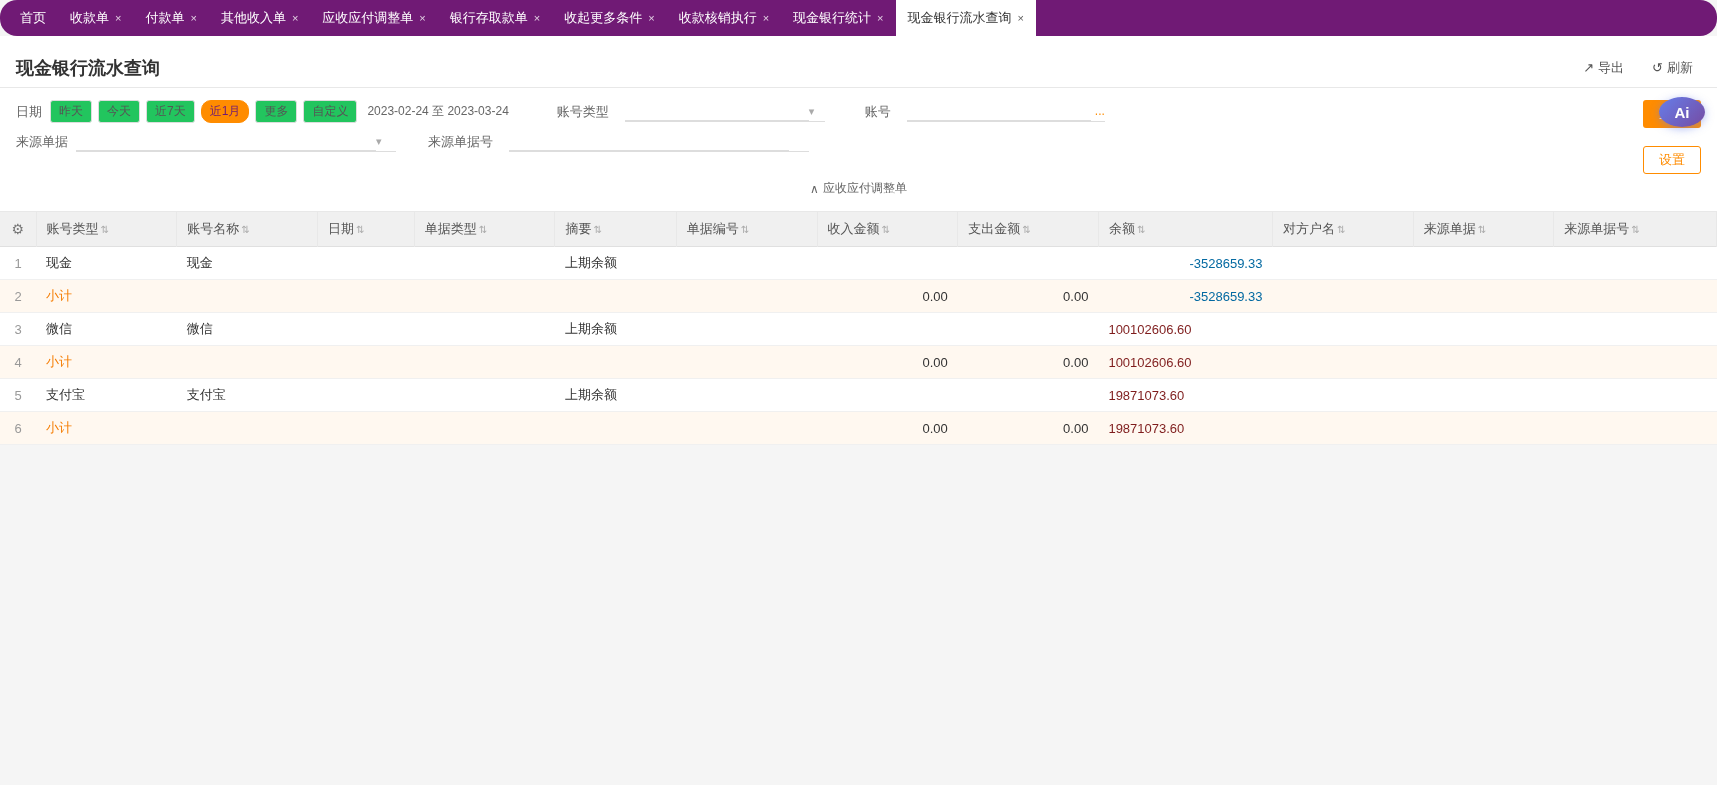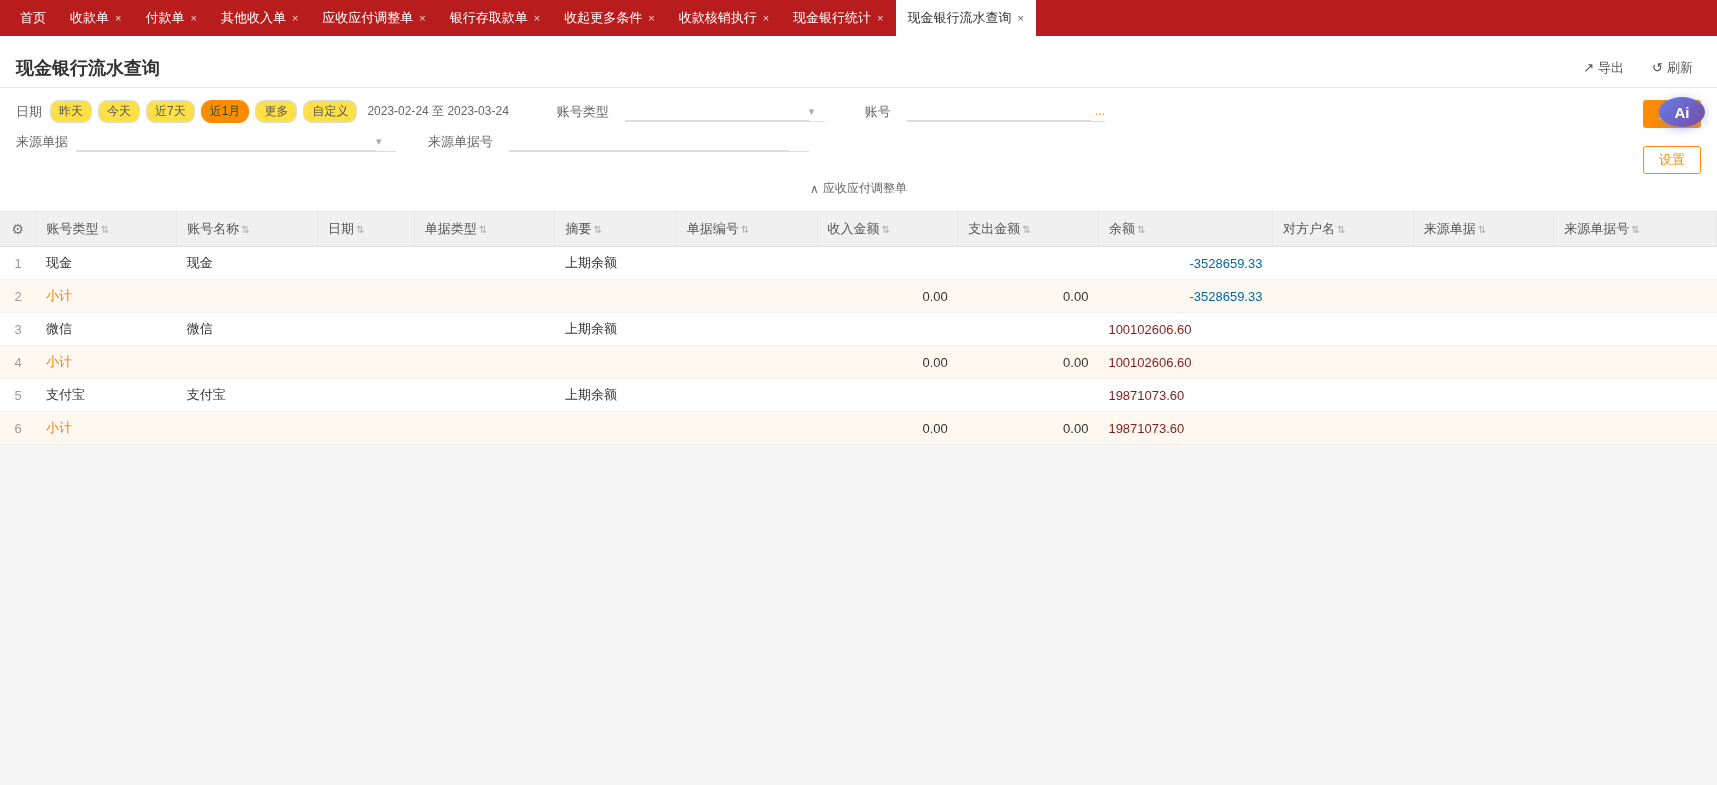--- a/index.html
+++ b/index.html
@@ -1,25 +1,26 @@
 <!DOCTYPE html>
 <html><head>
   <meta charset="utf-8">
   <style>
     * { box-sizing: border-box; margin: 0; padding: 0; }
     body { font-family: 'Microsoft YaHei', Arial, sans-serif; font-size: 13px; background: #f5f5f5; color: #333; }
 
     
     .top-nav {
-      background: #b91c1c;
+      background: #701a75;
       display: flex;
       align-items: center;
       height: 36px;
       padding: 0 8px;
       overflow: hidden;
+      border-radius: 17px;
     }
     .nav-item {
       color: #fff;
       padding: 0 12px;
       height: 36px;
       display: flex;
       align-items: center;
       cursor: pointer;
       white-space: nowrap;
       font-size: 13px;
@@ -87,30 +88,30 @@
       white-space: nowrap;
     }
     .date-shortcuts {
       display: flex;
       align-items: center;
       gap: 6px;
     }
     .date-btn {
       padding: 2px 8px;
       border: 1px solid #ddd;
-      border-radius: 9px;
+      border-radius: 3px;
       cursor: pointer;
       font-size: 12px;
-      background: #fde047;
+      background: #22c55e;
       color: #555;
     }
     .date-btn.active {
       background: #ff8c00;
       border-color: #ff8c00;
-      color: #14532d;
+      color: #701a75;
       border-radius: 10px;
     }
     .date-range {
       margin-left: 8px;
       font-size: 12px;
       color: #666;
     }
     .filter-select {
       border: none;
       border-bottom: 1px solid #ddd;

